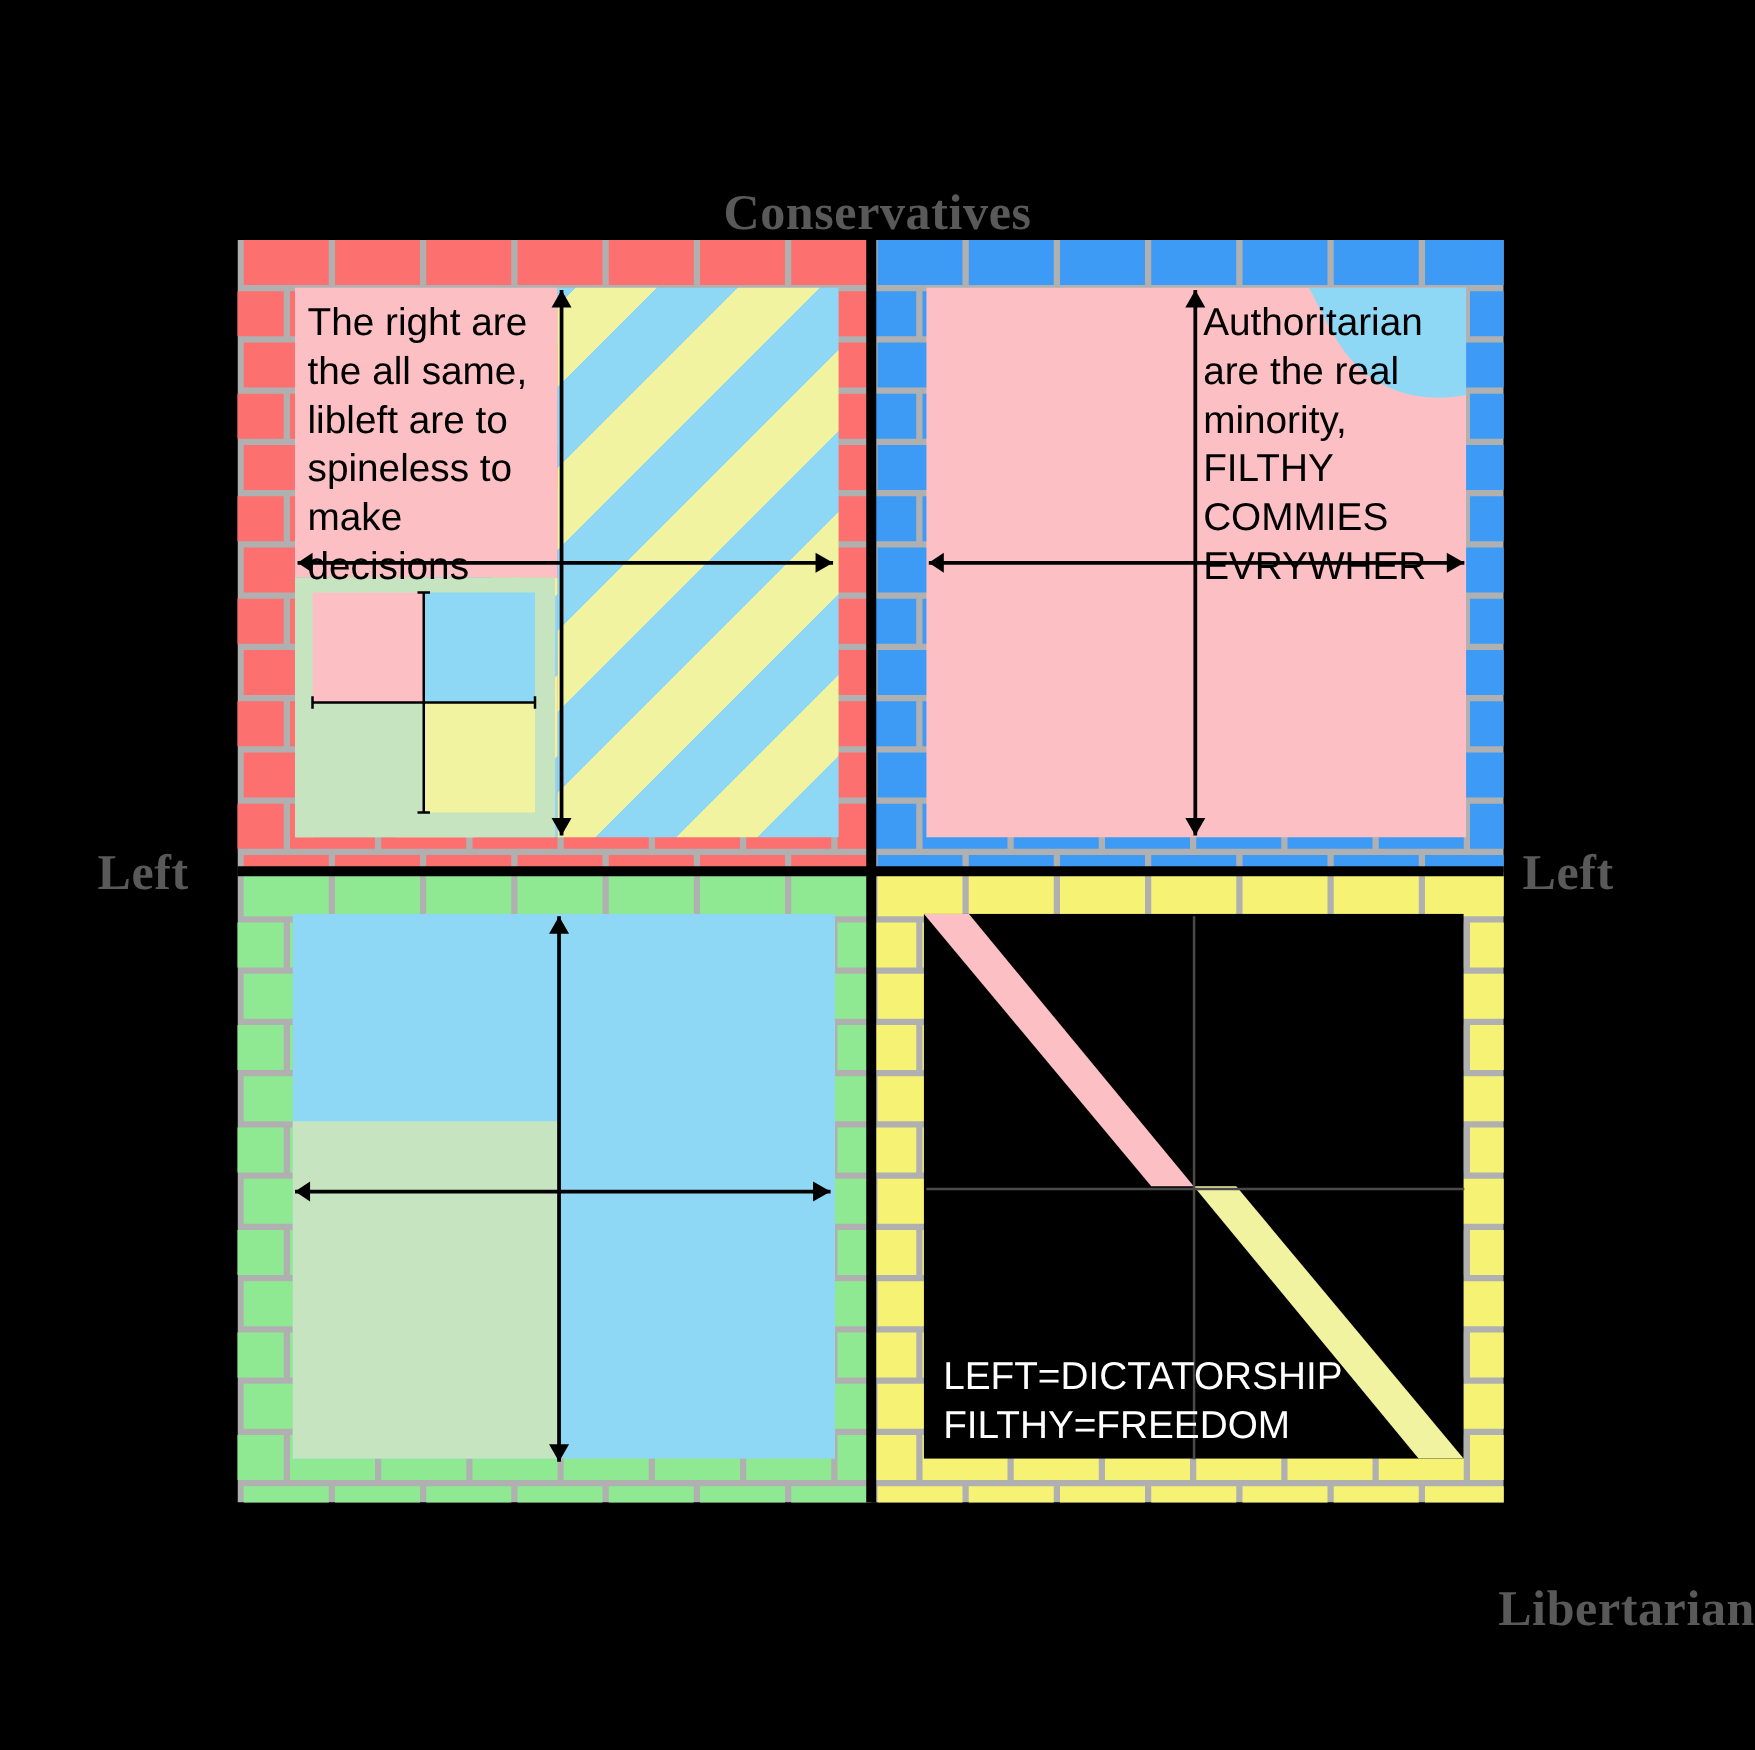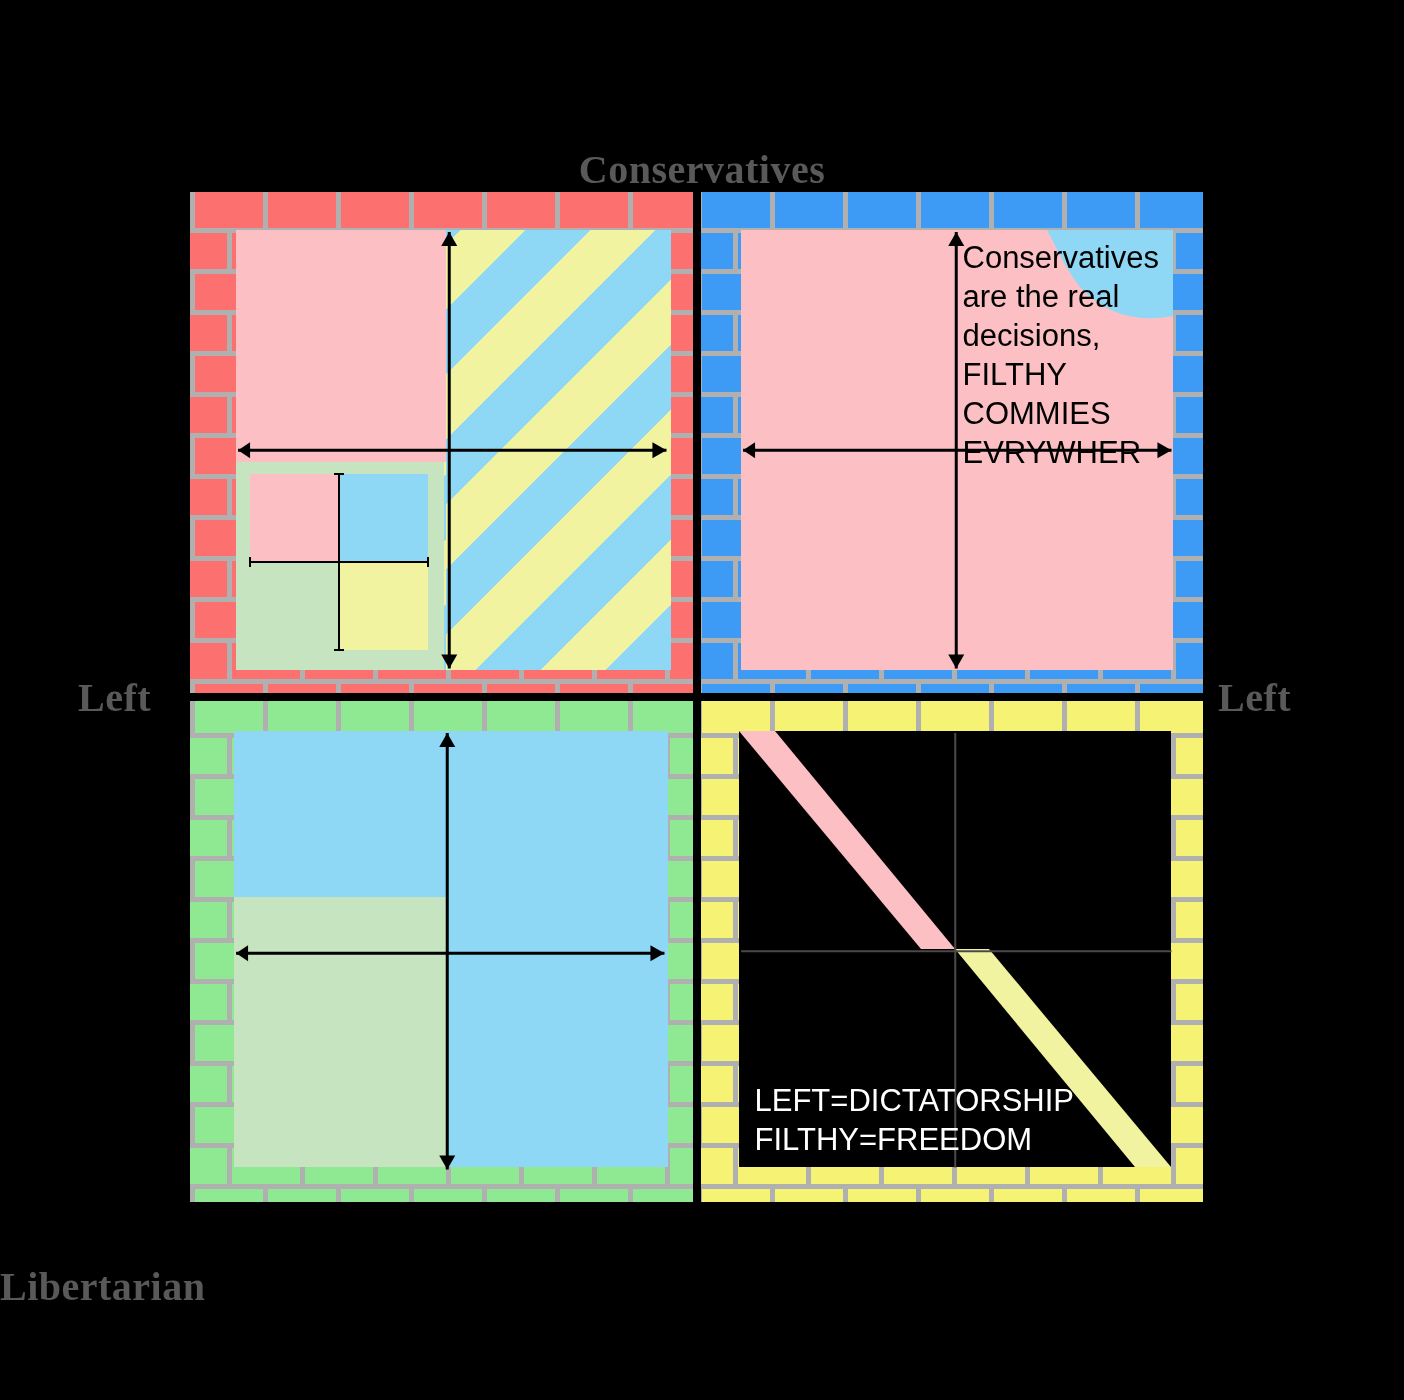--- a/index.html
+++ b/index.html
@@ -26,21 +26,21 @@
     position: absolute;
     color: #595959;
     font-family: "Liberation Serif", serif;
     font-weight: bold;
     font-size: 40px;
     line-height: 1;
     white-space: nowrap;
     letter-spacing: 0.5px;
   }
   #cap-auth { left: 0; right: 0; top: 150px; text-align: center; }
-  #cap-lib  { left: 0; right: 0; top: 1267px; text-align: left; }
+  #cap-lib  { left: 0; right: 0; top: 1267px; text-align: right; }
   #cap-left { left: 78px; top: 678px; }
   #cap-right{ left: 1218px; top: 678px; }
 
   
   #compass {
     position: absolute;
     left: 190px;
     top: 192px;
     width: 1013px;
     height: 1010px;
@@ -298,20 +298,21 @@
 
       <svg class="mini-axes" viewBox="0 0 506 505" preserveAspectRatio="none">
         <line x1="48" y1="258" x2="476" y2="258" stroke="#000" stroke-width="3"></line>
         <line x1="259" y1="40" x2="259" y2="476" stroke="#000" stroke-width="3"></line>
         <polygon points="476,258 462,250 462,266" fill="#000"></polygon>
         <polygon points="48,258 60,250 60,266" fill="#000"></polygon>
         <polygon points="259,40 251,54 267,54" fill="#000"></polygon>
         <polygon points="259,476 251,462 267,462" fill="#000"></polygon>
       </svg>
 
+      <div class="quad-text" style="left:56px;top:46px;width:200px;">The right are the all same, libleft are to spineless to make decisions</div>
     </div>
 
     <div class="quad" id="q-tr">
       <div class="brick" id="brick-tr" style="background: rgb(176, 176, 176);">
           <div class="row" style="top:0px;left:0px;--bc:#3d9bf5">
             <i style="width:68px;height:36px;"></i>
             <i style="width:68px;height:36px;"></i>
             <i style="width:68px;height:36px;"></i>
             <i style="width:68px;height:36px;"></i>
             <i style="width:68px;height:36px;"></i>
@@ -443,21 +444,21 @@
 
       <svg class="mini-axes" viewBox="0 0 506 505" preserveAspectRatio="none">
         <line x1="46" y1="258" x2="474" y2="258" stroke="#000" stroke-width="3"></line>
         <line x1="259" y1="40" x2="259" y2="476" stroke="#000" stroke-width="3"></line>
         <polygon points="474,258 460,250 460,266" fill="#000"></polygon>
         <polygon points="46,258 58,250 58,266" fill="#000"></polygon>
         <polygon points="259,40 251,54 267,54" fill="#000"></polygon>
         <polygon points="259,476 251,462 267,462" fill="#000"></polygon>
       </svg>
 
-      <div class="quad-text" style="left:266px;top:46px;width:216px;">Conservatives are the real decisions, FILTHY COMMIES EVRYWHER</div>
+      <div class="quad-text" style="left:266px;top:46px;width:216px;">Authoritarian are the real minority, FILTHY COMMIES EVRYWHER</div>
     </div>
 
     <div class="quad" id="q-bl">
       <div class="brick" id="brick-bl" style="background: rgb(176, 176, 176);">
           <div class="row" style="top:0px;left:0px;--bc:#8fe992">
             <i style="width:68px;height:36px;"></i>
             <i style="width:68px;height:36px;"></i>
             <i style="width:68px;height:36px;"></i>
             <i style="width:68px;height:36px;"></i>
             <i style="width:68px;height:36px;"></i>

